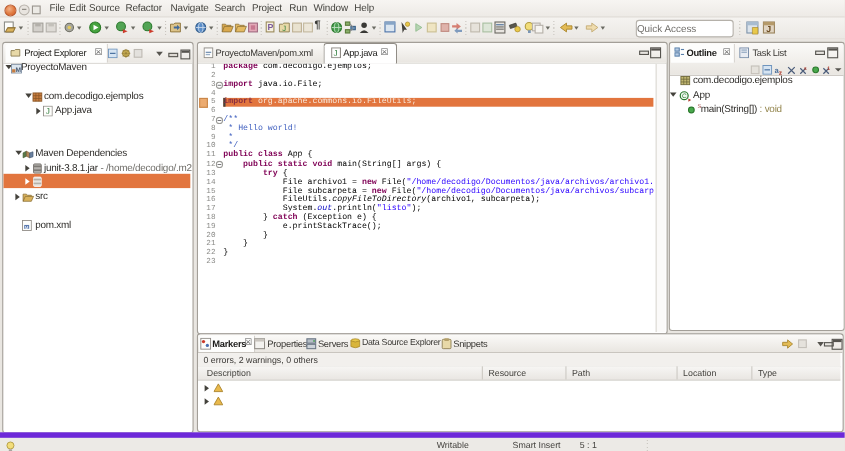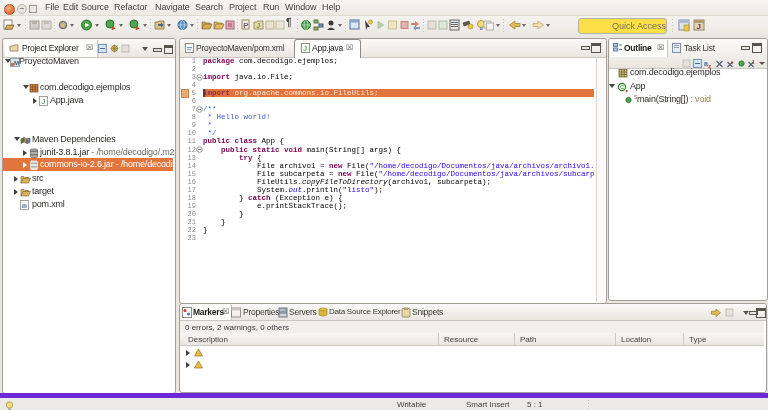--- a/index.html
+++ b/index.html
@@ -204,21 +204,21 @@
     <rect x="1" y="1" width="10" height="10" fill="#dce4ec" stroke="#7d93aa"></rect>
     <rect x="1" y="1" width="10" height="3" fill="#a8bcd0"></rect>
     <path d="M6 6 L11 6 L11 12 L6 12 Z" fill="#e8c84a" stroke="#a8882a" stroke-width="0.6"></path>
   </svg>
 <svg class="abs" style="left:693px;top:19px" width="13" height="13">
     <rect x="1" y="1" width="10" height="10" fill="#e0d4c2" stroke="#9a835c"></rect>
     <rect x="1" y="1" width="10" height="3" fill="#b59a6a"></rect>
     <text x="3.5" y="10" font-size="8" fill="#6a4a20" font-family="Liberation Sans" font-weight="bold">J</text>
   </svg>
 
-<div style="position:absolute;left:578px;top:18px;width:87px;height:14px;background:#fde047;border:1px solid #b5b1aa;border-radius:3px;font-size:9px;color:#6f6d69;text-align:right;line-height:14px">Quick Access</div>
+<div style="position:absolute;left:578px;top:18px;width:87px;height:14px;background:#ffffff;border:1px solid #b5b1aa;border-radius:3px;font-size:9px;color:#6f6d69;text-align:left;line-height:14px">Quick Access</div>
 <div class="sep" style="left:672px;top:19px"></div>
 
 <div class="abs" style="left:0;top:35px;width:768px;height:358px;background:#e9e6e1"></div>
 
 <div class="panel" id="pexp" style="left:2px;top:38px;width:172px;height:354px">
  <div class="phead"></div>
  <div class="abs" style="left:2px;top:1px;width:92px;height:17px;background:#fdfdfc;border-right:1px solid #cac6c0;border-radius:3px 0 0 0"></div>
  <div class="ticon" style="left:6px;top:4px">
       <svg width="10" height="10">
         <path d="M1 3 L4 3 L5 2 L9 2 L9 8 L1 8 Z" fill="#e8d9a8" stroke="#8a7b4f" stroke-width="0.8"></path>
@@ -296,35 +296,27 @@
     <span style="position:absolute;left:37px">junit-3.8.1.jar<span style="color:#6f6d68"> - /home/decodigo/.m2</span></span>
   </div>
   <div class="abs" style="left:0;top:118.5px;width:170px;height:13px;background:#e2753e"></div>
   <div class="treerow" style="left:0;top:119px;width:170px;color:#fff">
     <div class="tarr wclosed" style="left:20px"></div>
     <svg class="ticon" style="left:26px" width="10" height="10">
           <rect x="1.5" y="1" width="7" height="8.5" rx="1" fill="#e8e4df" stroke="#f8f5f2" stroke-width="0.8"></rect>
           <rect x="1.5" y="2.5" width="7" height="1.5" fill="#b5b0a8"></rect>
           <rect x="1.5" y="6" width="7" height="1.5" fill="#b5b0a8"></rect>
         </svg>
-    <span style="position:absolute;left:37px">commons-io-2.6.jar - /home/decodig</span>
   </div>
   <div class="treerow" style="left:0;top:133px;width:170px">
     <div class="tarr closed" style="left:11px"></div>
     <svg class="ticon" style="left:17px" width="11" height="10">
           <path d="M1 9 L3 4.5 L10.5 4.5 L8.5 9 Z M1 9 L1 2.5 L4 2.5 L5 3.5 L8.5 3.5 L8.5 4.5" fill="#d9b25c" stroke="#8a6f35" stroke-width="0.7"></path>
         </svg>
     <span style="position:absolute;left:29px">src</span>
-  </div>
-  <div class="treerow" style="left:0;top:146px;width:170px">
-    <div class="tarr closed" style="left:11px"></div>
-    <svg class="ticon" style="left:17px" width="11" height="10">
-          <path d="M1 9 L3 4.5 L10.5 4.5 L8.5 9 Z M1 9 L1 2.5 L4 2.5 L5 3.5 L8.5 3.5 L8.5 4.5" fill="#d9b25c" stroke="#8a6f35" stroke-width="0.7"></path>
-        </svg>
-    <span style="position:absolute;left:29px">target</span>
   </div>
   <div class="treerow" style="left:0;top:159px;width:170px">
     <svg class="ticon" style="left:17px" width="9" height="10">
           <rect x="0.5" y="0.5" width="8" height="9" fill="#fdfdfb" stroke="#8f8b85" stroke-width="0.8"></rect>
           <rect x="2" y="4.5" width="4.5" height="3.5" fill="#5a7ab0"></rect>
           <text x="2.5" y="7.8" font-size="4" fill="#fff" font-family="Liberation Sans">M</text>
         </svg>
     <span style="position:absolute;left:29px">pom.xml</span>
   </div>
  </div>

